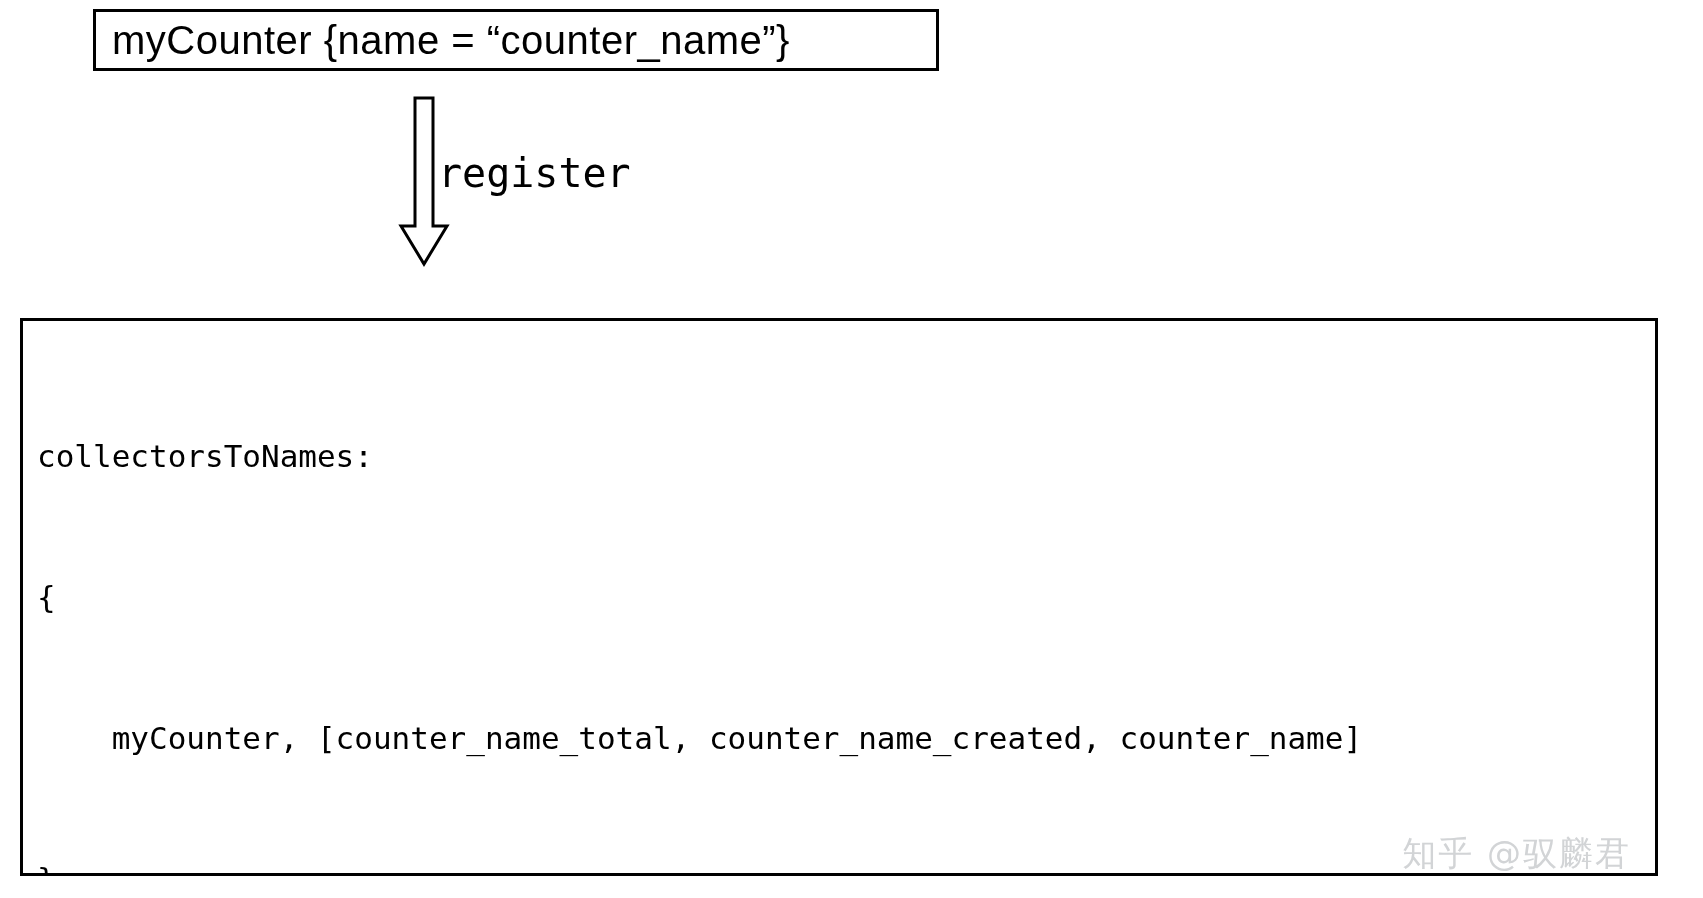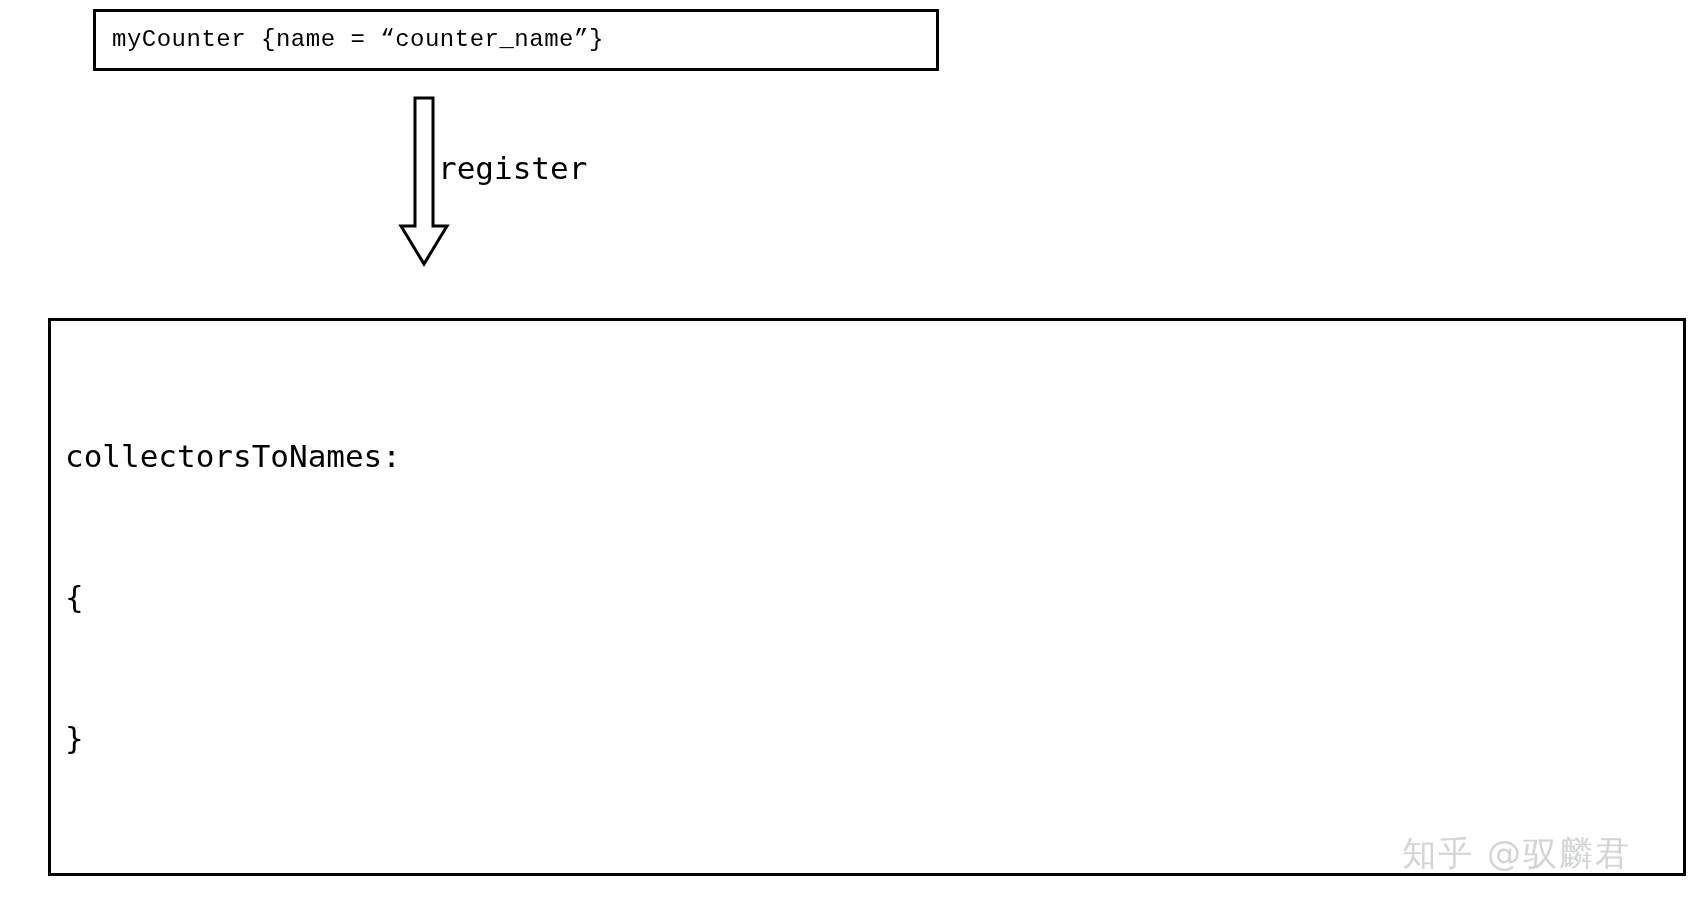--- a/index.html
+++ b/index.html
@@ -23,59 +23,58 @@
     top: 9px;
     width: 846px;
     height: 62px;
     border: 3px solid #000000;
     box-sizing: border-box;
     display: flex;
     align-items: center;
     padding-left: 16px;
   }
   #decl-text {
-    font-family: Liberation Mono, monospace;
-    font-size: 24px;
+    font-family: Liberation Sans, sans-serif;
+    font-size: 40px;
     line-height: 1;
     white-space: pre;
     letter-spacing: 0.5px;
   }
 
   
   #arrow-wrap {
     position: absolute;
     left: 396px;
     top: 96px;
     width: 56px;
     height: 172px;
   }
   #arrow-wrap svg { display: block; }
 
   #arrow-label {
     position: absolute;
     left: 438px;
     top: 153px;
     font-family: "DejaVu Sans Mono", monospace;
-    font-size: 31px;
+    font-size: 40px;
     line-height: 1;
     white-space: pre;
   }
 
   
   #registry-box {
     position: absolute;
     left: 20px;
     top: 318px;
     width: 1638px;
     height: 558px;
     border: 3px solid #000000;
     box-sizing: border-box;
     padding: 18px 4px 10px 14px;
     overflow: hidden;
-    margin-left: 28px;
   }
 
   .code-block {
     font-family: "DejaVu Sans Mono", monospace;
     font-size: 31px;
     line-height: 47px;
     white-space: pre;
     letter-spacing: 0px;
   }
   .code-line {
@@ -108,20 +107,21 @@
   <svg width="56" height="172" viewBox="0 0 56 172">
     <polygon points="19,2 37,2 37,130 51,130 28,168 5,130 19,130" fill="#ffffff" stroke="#000000" stroke-width="3" stroke-linejoin="miter"></polygon>
   </svg>
 </div>
 <div id="arrow-label">register</div>
 
 <div id="registry-box">
   <div class="code-block">
     <div class="code-line">collectorsToNames:</div>
     <div class="code-line">{</div>
+    <div class="code-line">    myCounter, [counter_name_total, counter_name_created, counter_name]</div>
     <div class="code-line">}</div>
     
     
     
     
     
     
     
   </div>
 </div>

